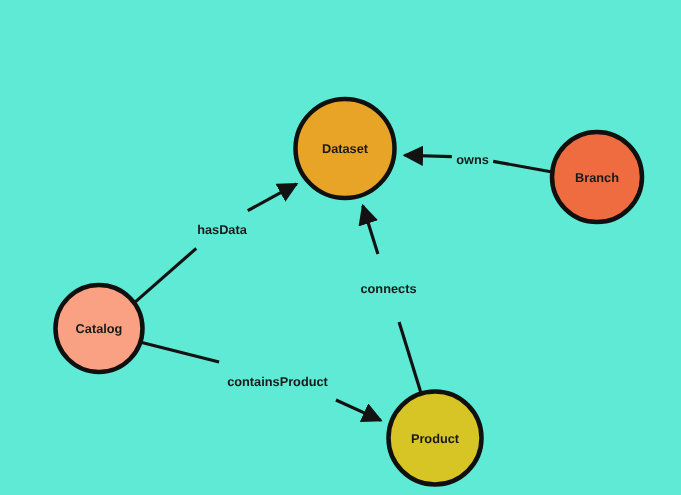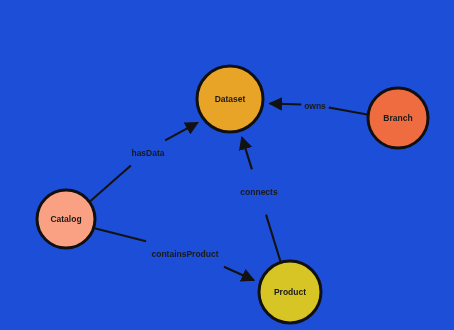--- a/index.html
+++ b/index.html
@@ -10,21 +10,21 @@
   body {
     width: 454px;
     height: 330px;
     font-family: "Liberation Sans", sans-serif;
     overflow: hidden;
   }
   #graph-canvas {
     position: relative;
     width: 454px;
     height: 330px;
-    background: #1d4ed8;
+    background: #5eead4;
   }
   svg.graph-svg {
     position: absolute;
     top: 0;
     left: 0;
     width: 454px;
     height: 330px;
   }
   .node-circle {
     stroke: #101010;

